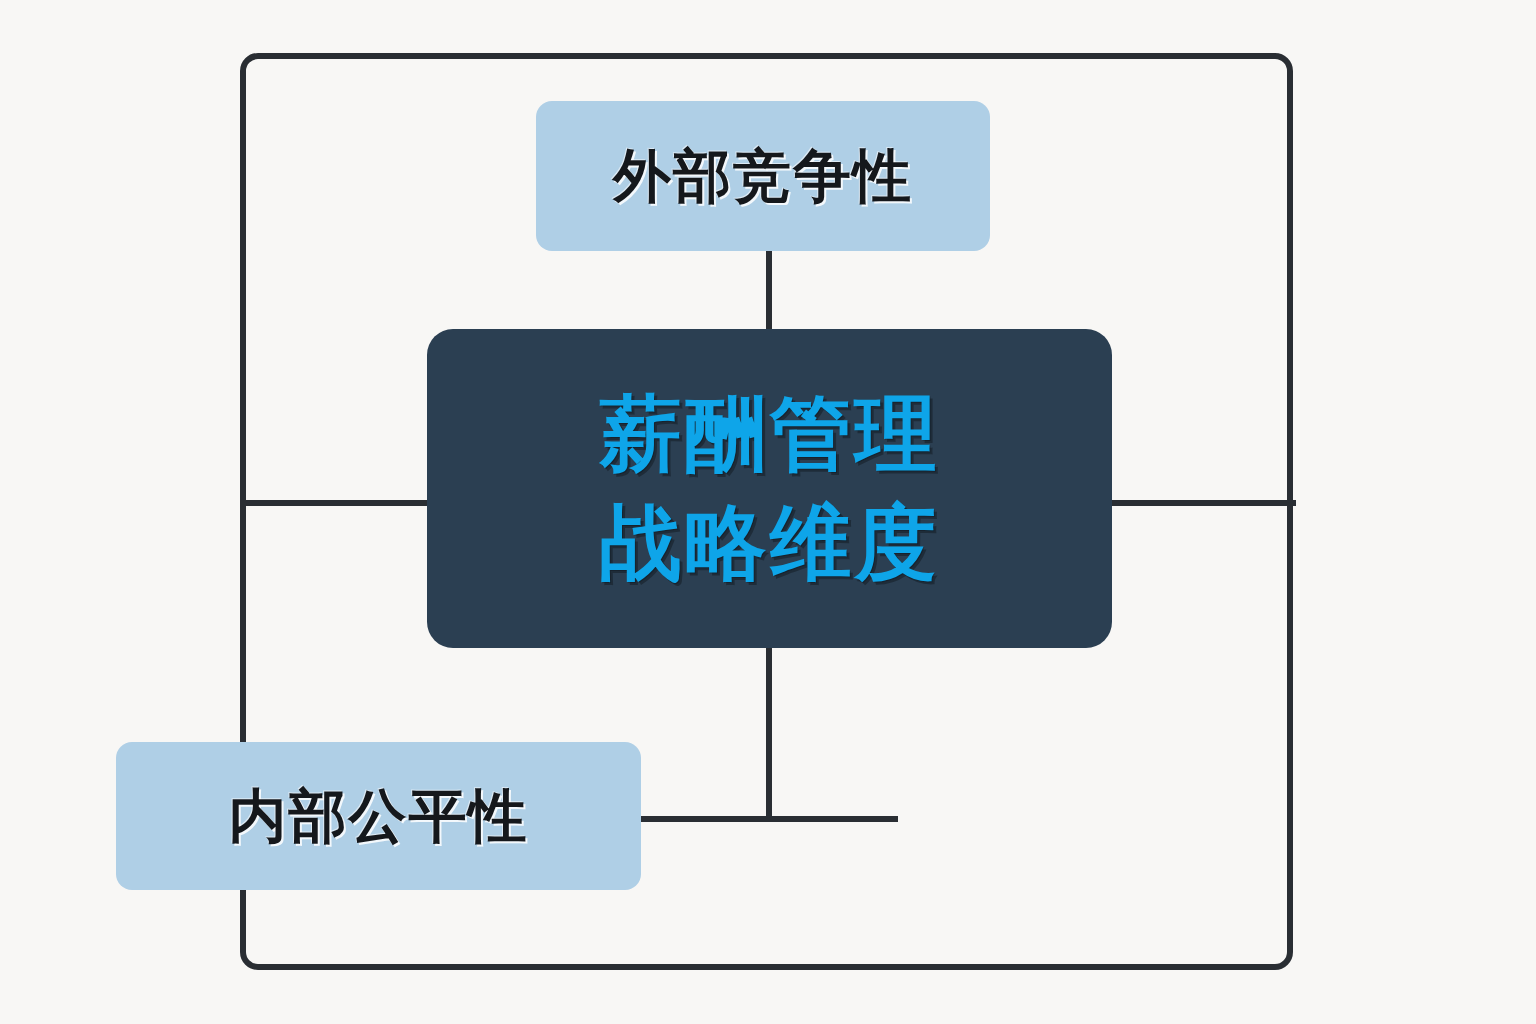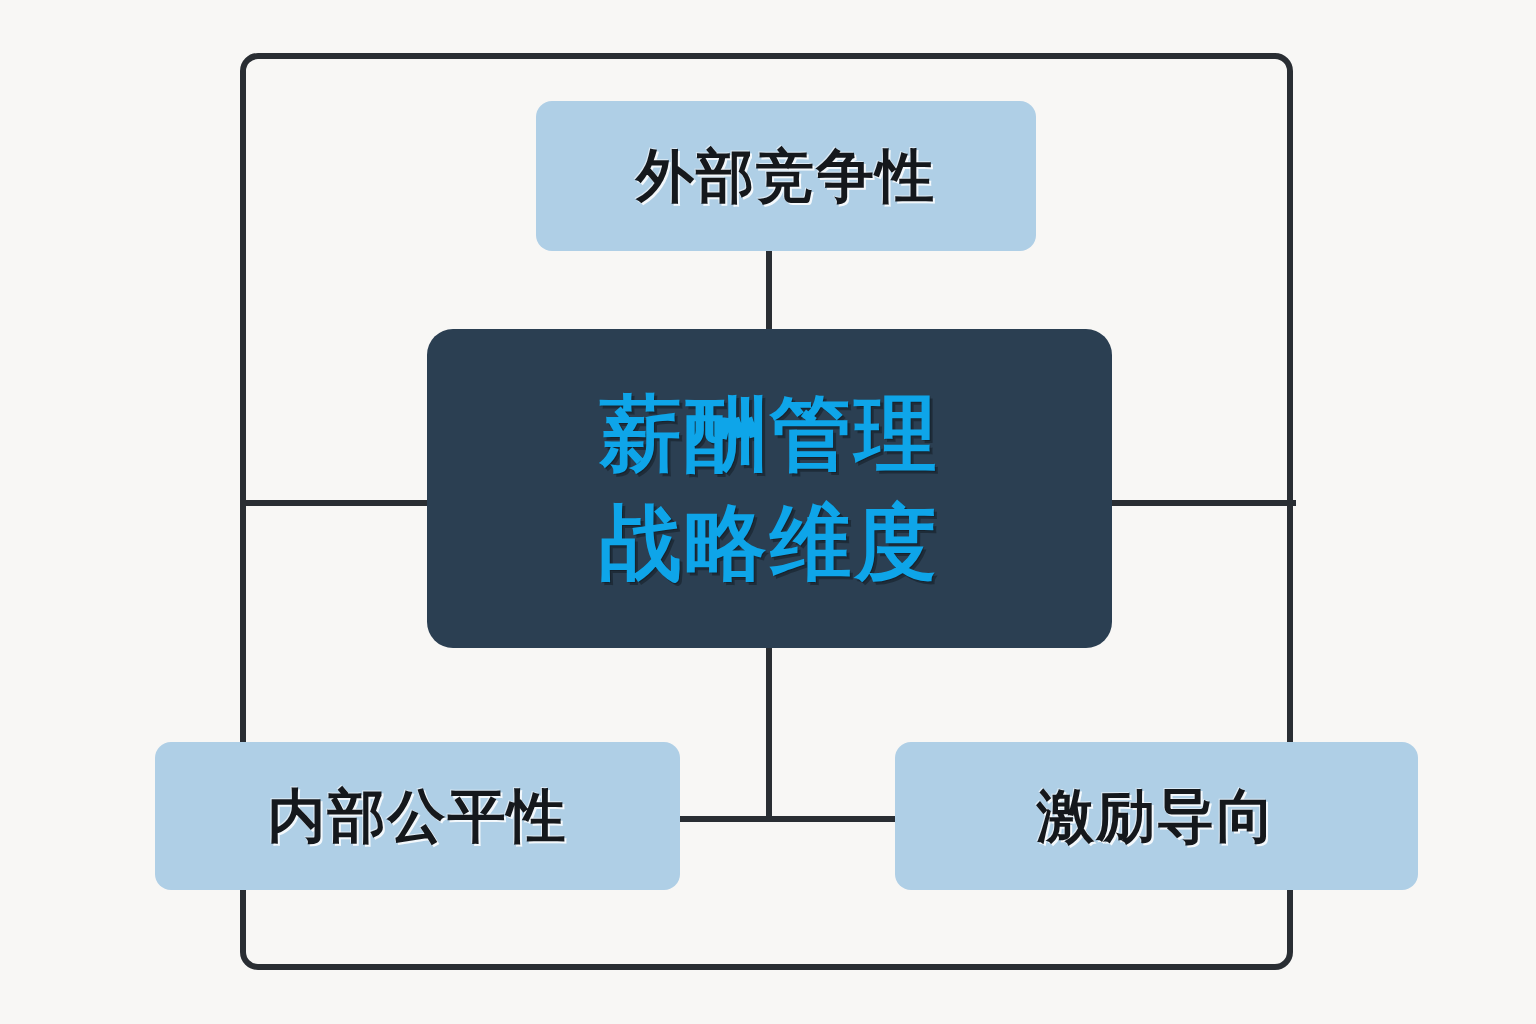--- a/index.html
+++ b/index.html
@@ -119,29 +119,28 @@
     letter-spacing: 3px;
     line-height: 1.32;
     text-shadow:
       3px 3px 0 rgba(0,0,0,0.30),
       1px 1px 0 rgba(0,0,0,0.20);
   }
 
   #node-external {
     left: 536px;
     top: 101px;
-    width: 500px;
+    width: 454px;
     height: 150px;
   }
   #node-internal {
     left: 116px;
     top: 742px;
     width: 525px;
     height: 148px;
-    margin-left: 39px;
   }
   #node-incentive {
     left: 895px;
     top: 742px;
     width: 523px;
     height: 148px;
   }
 </style>
 </head>
 <body>
@@ -162,17 +161,14 @@
 
   <div class="node node-core">
     <span class="node-label">薪酬管理
 战略维度</span>
   </div>
 
   <div class="node node-satellite" id="node-internal">
     <span class="node-label">内部公平性</span>
   </div>
 
-  <div class="node node-satellite" id="node-incentive">
-    <span class="node-label">激励导向</span>
-  </div>
 
 </div>
 
 </body></html>

